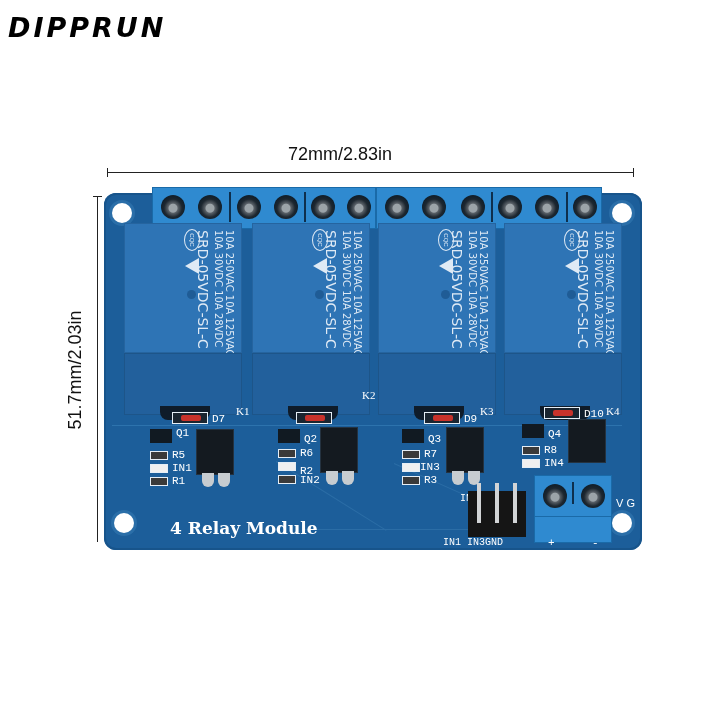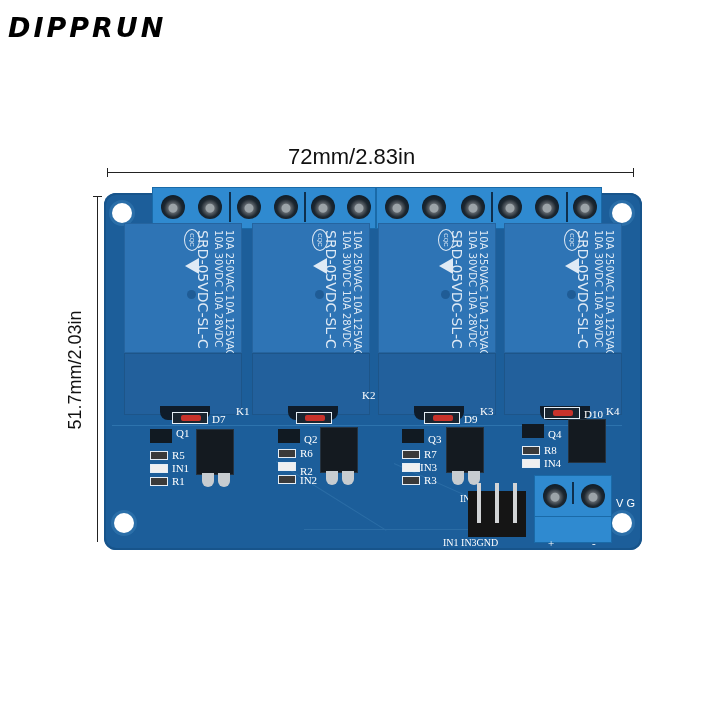--- a/index.html
+++ b/index.html
@@ -1,21 +1,21 @@
 <!DOCTYPE html>
 <html><head>
 <meta charset="utf-8">
 <style>
   * { box-sizing: border-box; margin: 0; padding: 0; }
   body { width: 720px; height: 720px; background: #ffffff; position: relative; overflow: hidden; font-family: "Liberation Sans", sans-serif; }
   .logo-solid { position: absolute; left: 8px; top: 12px; font-family: "DejaVu Sans", sans-serif; font-weight: 900; font-style: italic; font-size: 27px; letter-spacing: 3px; color: #000; }
   .dim-h { position: absolute; left: 107px; top: 172px; width: 527px; height: 1px; background: #222; }
   .dim-h::before, .dim-h::after { content: ""; position: absolute; top: -4px; width: 1px; height: 9px; background: #222; }
   .dim-h::before { left: 0; } .dim-h::after { right: 0; }
-  .dim-h-label { position: absolute; left: 288px; top: 144px; font-size: 22px; color: #111; }
+  .dim-h-label { position: absolute; left: 288px; top: 144px; font-size: 18px; color: #111; }
   .dim-v { position: absolute; left: 97px; top: 196px; width: 1px; height: 346px; background: #222; }
   .dim-v::before { content: ""; position: absolute; left: -4px; top: 0; width: 9px; height: 1px; background: #222; }
   .dim-v-label { position: absolute; left: 75px; top: 370px; font-size: 18px; color: #111; transform: translate(-50%,-50%) rotate(-90deg); white-space: nowrap; }
 
   .pcb { position: absolute; left: 104px; top: 193px; width: 538px; height: 357px; background: #1c5e9a; border-radius: 12px; box-shadow: inset 0 0 0 2px #17548b; }
   .hole { position: absolute; width: 20px; height: 20px; border-radius: 50%; background: #fff; box-shadow: 0 0 0 3px #2a6ea8; }
   .lower-zone { position: absolute; left: 8px; top: 232px; width: 510px; height: 110px; border-top: 1px solid #2d73ad; }
   .trace { position: absolute; height: 1px; background: #2b6da6; transform-origin: left center; }
 
   .terminal { position: absolute; top: -6px; height: 42px; background: #2f8ad0; border: 1px solid #1a6aa8; }
@@ -28,21 +28,21 @@
   .relay-text { position: absolute; left: 6px; top: 6px; width: 120px; height: 100px; transform-origin: 0 0; }
   .relay-text .rt { position: absolute; color: #dfeaf5; white-space: nowrap; transform: rotate(90deg); transform-origin: 0 0; font-family: "DejaVu Sans", sans-serif; }
   .cqc { position: absolute; width: 22px; height: 16px; border: 1px solid #dfeaf5; border-radius: 50%; color: #dfeaf5; font-size: 6px; text-align: center; line-height: 14px; transform: rotate(90deg); }
   .tri { position: absolute; width: 0; height: 0; border-top: 8px solid transparent; border-bottom: 8px solid transparent; border-right: 14px solid #dfeaf5; }
   .relay-dot { position: absolute; width: 9px; height: 9px; border-radius: 50%; background: #1f5c96; }
   .relay-notch { position: absolute; left: 35px; bottom: -6px; width: 50px; height: 14px; background: #0f1c2a; border-radius: 0 0 8px 8px; }
   .klabel { position: absolute; color: #fff; font-family: "Liberation Serif", serif; font-size: 11px; }
 
   .diode { position: absolute; width: 36px; height: 12px; border: 1px solid #e5eef6; background: #1a2530; }
   .diode::after { content: ""; position: absolute; left: 8px; top: 2px; width: 20px; height: 6px; background: #c8322b; border-radius: 2px; }
-  .silk { position: absolute; color: #ffffff; font-family: Liberation Serif, serif; font-size: 11px; white-space: nowrap; }
+  .silk { position: absolute; color: #ffffff; font-family: Liberation Mono, monospace; font-size: 11px; white-space: nowrap; }
   .transistor { position: absolute; width: 22px; height: 14px; background: #111a22; }
   .smd { position: absolute; width: 18px; height: 9px; border: 1px solid #e5eef6; background: #3a3a3a; }
   .smd.led { background: #f0f0f0; }
   .opto { position: absolute; width: 38px; height: 46px; background: #141a20; border: 1px solid #243240; }
   .pin { position: absolute; width: 12px; height: 14px; background: #c7ccd0; border-radius: 0 0 6px 6px; }
 
   .header-block { position: absolute; left: 364px; top: 298px; width: 58px; height: 46px; background: #151515; }
   .hpin { position: absolute; top: -8px; width: 4px; height: 40px; background: #d2d4d6; }
   .power-term { position: absolute; left: 430px; top: 282px; width: 78px; height: 68px; background: #2f8ad0; border: 1px solid #1a6aa8; }
   .module-title { position: absolute; left: 66px; top: 325px; color: #ffffff; font-family: "DejaVu Serif", serif; font-weight: bold; font-size: 17px; }
@@ -220,13 +220,14 @@
   <div class="power-term">
     <div class="screw" style="left:8px;top:8px"></div>
     <div class="divider" style="left:37px;top:6px;height:22px"></div>
     <div class="screw" style="left:46px;top:8px"></div>
     <div style="position:absolute;left:0;top:40px;width:76px;height:1px;background:#1a6aa8"></div>
   </div>
   <div class="silk" style="left:512px;top:304px;font-family:'Liberation Sans',sans-serif;font-size:11px">V G</div>
   <div class="silk" style="left:444px;top:344px">+</div>
   <div class="silk" style="left:488px;top:344px">-</div>
 
+  <div class="module-title">4 Relay Module</div>
 </div>
 
 </body></html>

